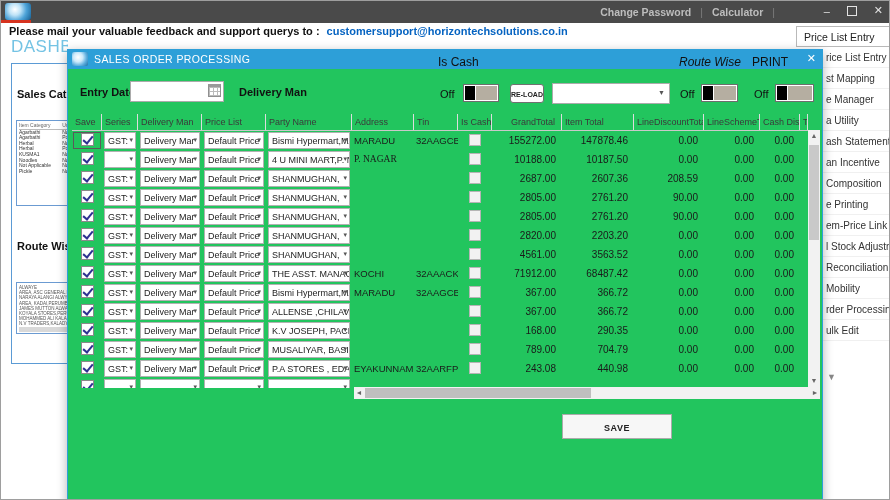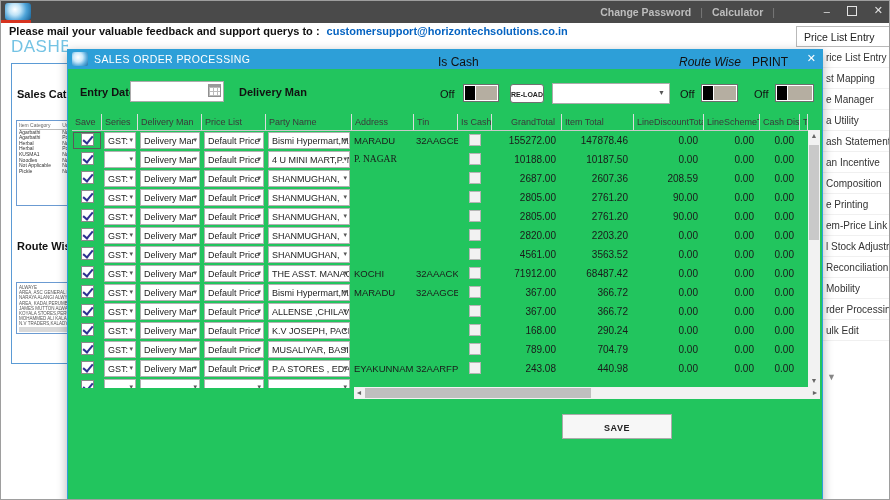--- a/index.html
+++ b/index.html
@@ -569,21 +569,21 @@
             </div>
             <div class="gcell" style="width: 86px;">
               <div class="dd">K.V JOSEPH, PACHALA</div>
             </div>
             <div class="gcell txt" style="width: 62px;"></div>
             <div class="gcell txt" style="width: 44px;"></div>
             <div class="gcell iscashcell" style="width: 34px;">
               <div class="cb small"></div>
             </div>
             <div class="gcell num" style="width: 70px;">168.00</div>
-            <div class="gcell num" style="width: 72px;">290.24</div>
+            <div class="gcell num" style="width: 72px;">290.35</div>
             <div class="gcell num" style="width: 70px;">0.00</div>
             <div class="gcell num" style="width: 56px;">0.00</div>
             <div class="gcell num" style="width: 40px;">0.00</div>
             <div class="gcell num" style="width: 8px;"></div>
           </div>
           <div class="grow">
             <div class="gcell savecell" style="width: 30px;">
               <div class="cb checked"></div>
             </div>
             <div class="gcell" style="width: 36px;">

